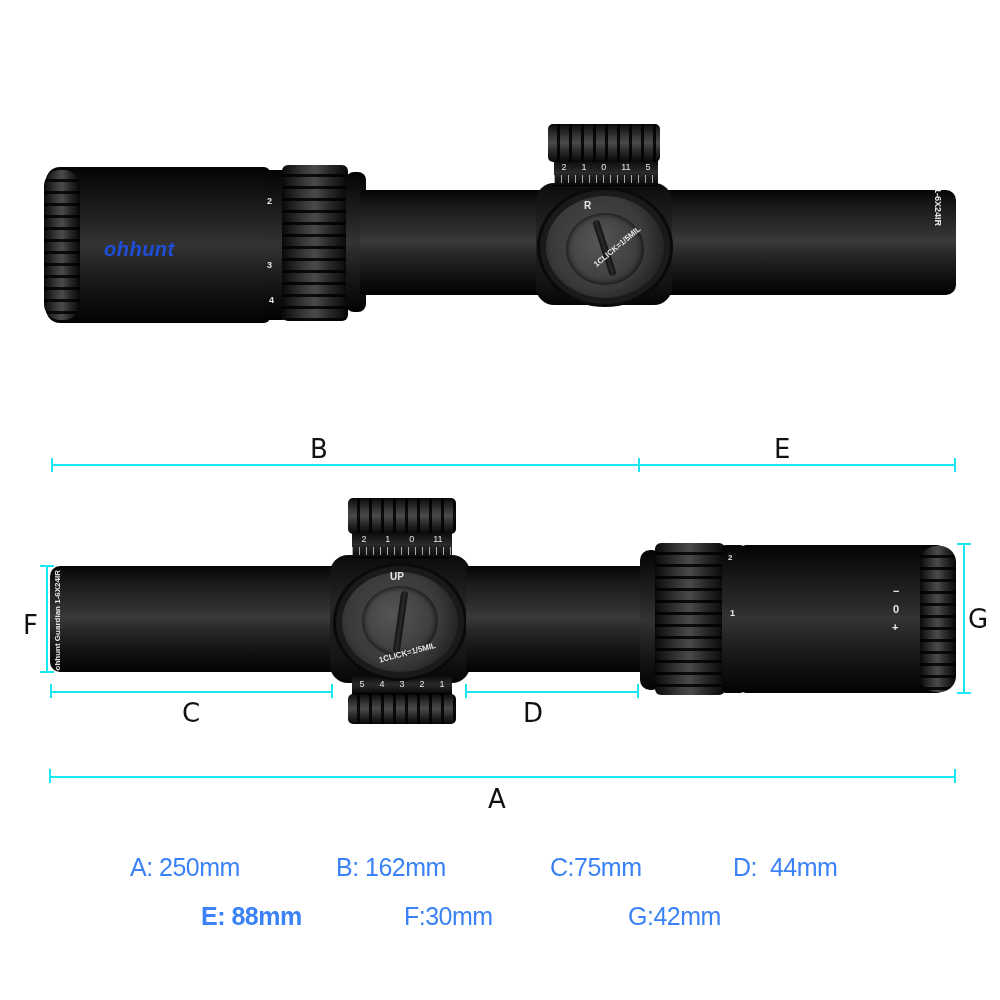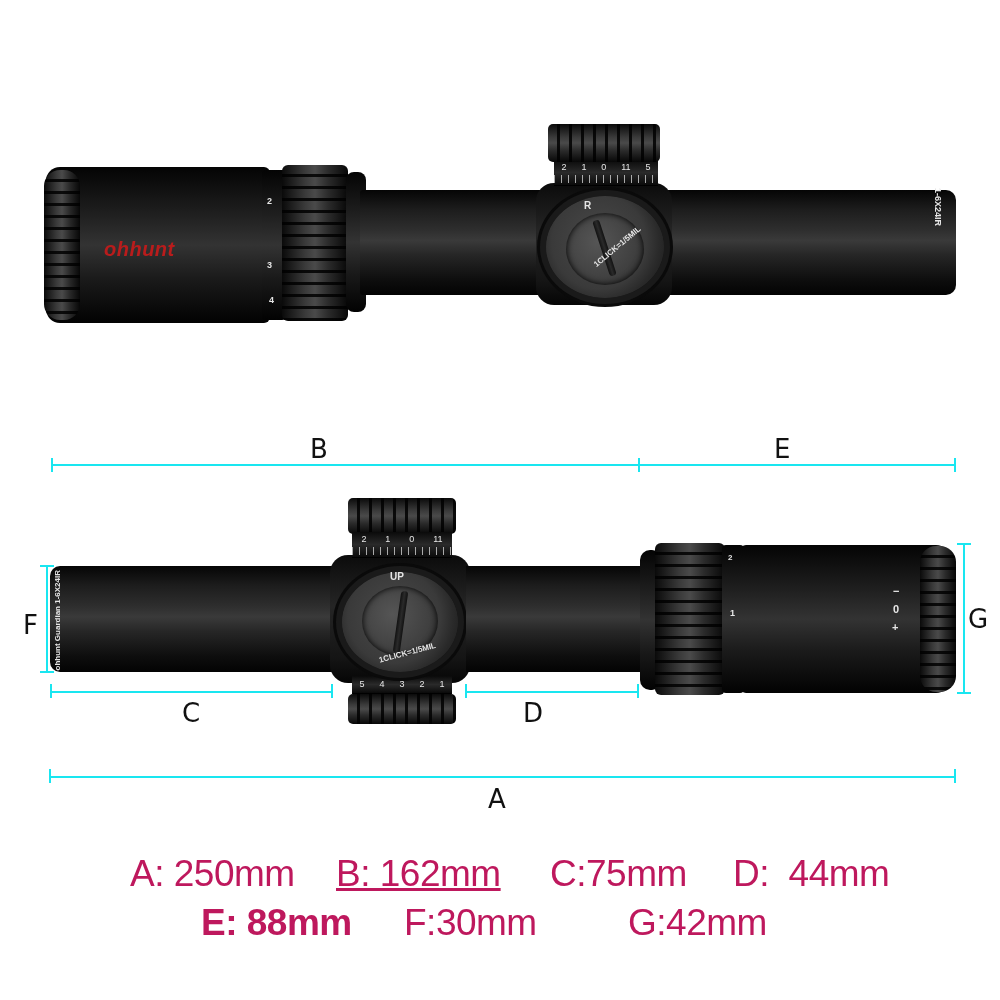--- a/index.html
+++ b/index.html
@@ -31,30 +31,30 @@
     background: radial-gradient(circle at 40% 40%, #555 0%, #404040 60%, #2c2c2c 100%);
     box-shadow: inset 0 0 6px #000; }
   .slot { position: absolute; width: 7px; background: linear-gradient(90deg,#111,#2a2a2a,#111); border-radius: 3px; }
   .scale { position: absolute; background: linear-gradient(180deg,#0a0a0a,#2a2a2a 50%,#0a0a0a); color:#e8e8e8;
     font-size: 9px; display:flex; justify-content: space-around; align-items:flex-start; padding-top:2px; box-sizing:border-box;
     border-bottom: 1px solid #000; }
   .scale-ticks { position:absolute; left:0; right:0; bottom:2px; height:8px;
     background: repeating-linear-gradient(90deg, #cfcfcf 0px, #cfcfcf 1px, transparent 1px, transparent 7px); opacity:.8; }
   .engrave { position: absolute; color: #e6e6e6; font-size: 9px; font-weight: bold; white-space: nowrap; }
   .vert { writing-mode: vertical-rl; }
-  .brand { position: absolute; color: #b91c1c; font-style: italic; font-weight: bold; font-size: 20px; letter-spacing: .5px; }
+  .brand { position: absolute; color: #1d4ed8; font-style: italic; font-weight: bold; font-size: 20px; letter-spacing: .5px; }
 
   
   .dim-h { position: absolute; height: 2px; background: #19e6f0; }
   .dim-v { position: absolute; width: 2px; background: #19e6f0; }
   .tick-v { position: absolute; width: 2px; height: 14px; background: #19e6f0; }
   .tick-h { position: absolute; height: 2px; width: 14px; background: #19e6f0; }
   .dim-label { position: absolute; font-family: "DejaVu Sans", sans-serif; font-size: 26px; color: #111; line-height: 1; }
 
-  .spec { position: absolute; font-family: "Liberation Sans", sans-serif; font-size: 37px; color: #be185d; white-space: nowrap; letter-spacing:-.5px; }
+  .spec { position: absolute; font-family: "Liberation Sans", sans-serif; font-size: 25px; color: #3b82f6; white-space: nowrap; letter-spacing:-.5px; }
 </style>
 </head>
 <body>
 
 <div class="abs" style="left:0;top:0;width:1000px;height:340px;">
 
   <div class="ring" style="left:46px;top:167px;width:224px;height:156px;border-radius:14px 6px 6px 14px;"></div>
   <div class="knurl" style="left:44px;top:170px;width:36px;height:150px;border-radius:16px;"></div>
   <div class="brand" style="left:104px;top:238px;">ohhunt</div>
 
@@ -165,19 +165,19 @@
   <div class="dim-label" style="left:523px;top:700px;">D</div>
 
   <div class="dim-h" style="left:50px;top:776px;width:905px;"></div>
   <div class="tick-v" style="left:49px;top:769px;"></div>
   <div class="tick-v" style="left:954px;top:769px;"></div>
   <div class="dim-label" style="left:488px;top:786px;">A</div>
 </div>
 
 <div>
   <div class="spec" style="left:130px;top:853px;">A: 250mm</div>
-  <div class="spec" style="left:336px;top:853px;text-decoration:underline;">B: 162mm</div>
+  <div class="spec" style="left:336px;top:853px;">B: 162mm</div>
   <div class="spec" style="left:550px;top:853px;">C:75mm</div>
   <div class="spec" style="left:733px;top:853px;white-space:pre;">D:  44mm</div>
   <div class="spec" style="left:201px;top:902px;font-weight:bold;">E: 88mm</div>
   <div class="spec" style="left:404px;top:902px;">F:30mm</div>
   <div class="spec" style="left:628px;top:902px;">G:42mm</div>
 </div>
 
 </body></html>

